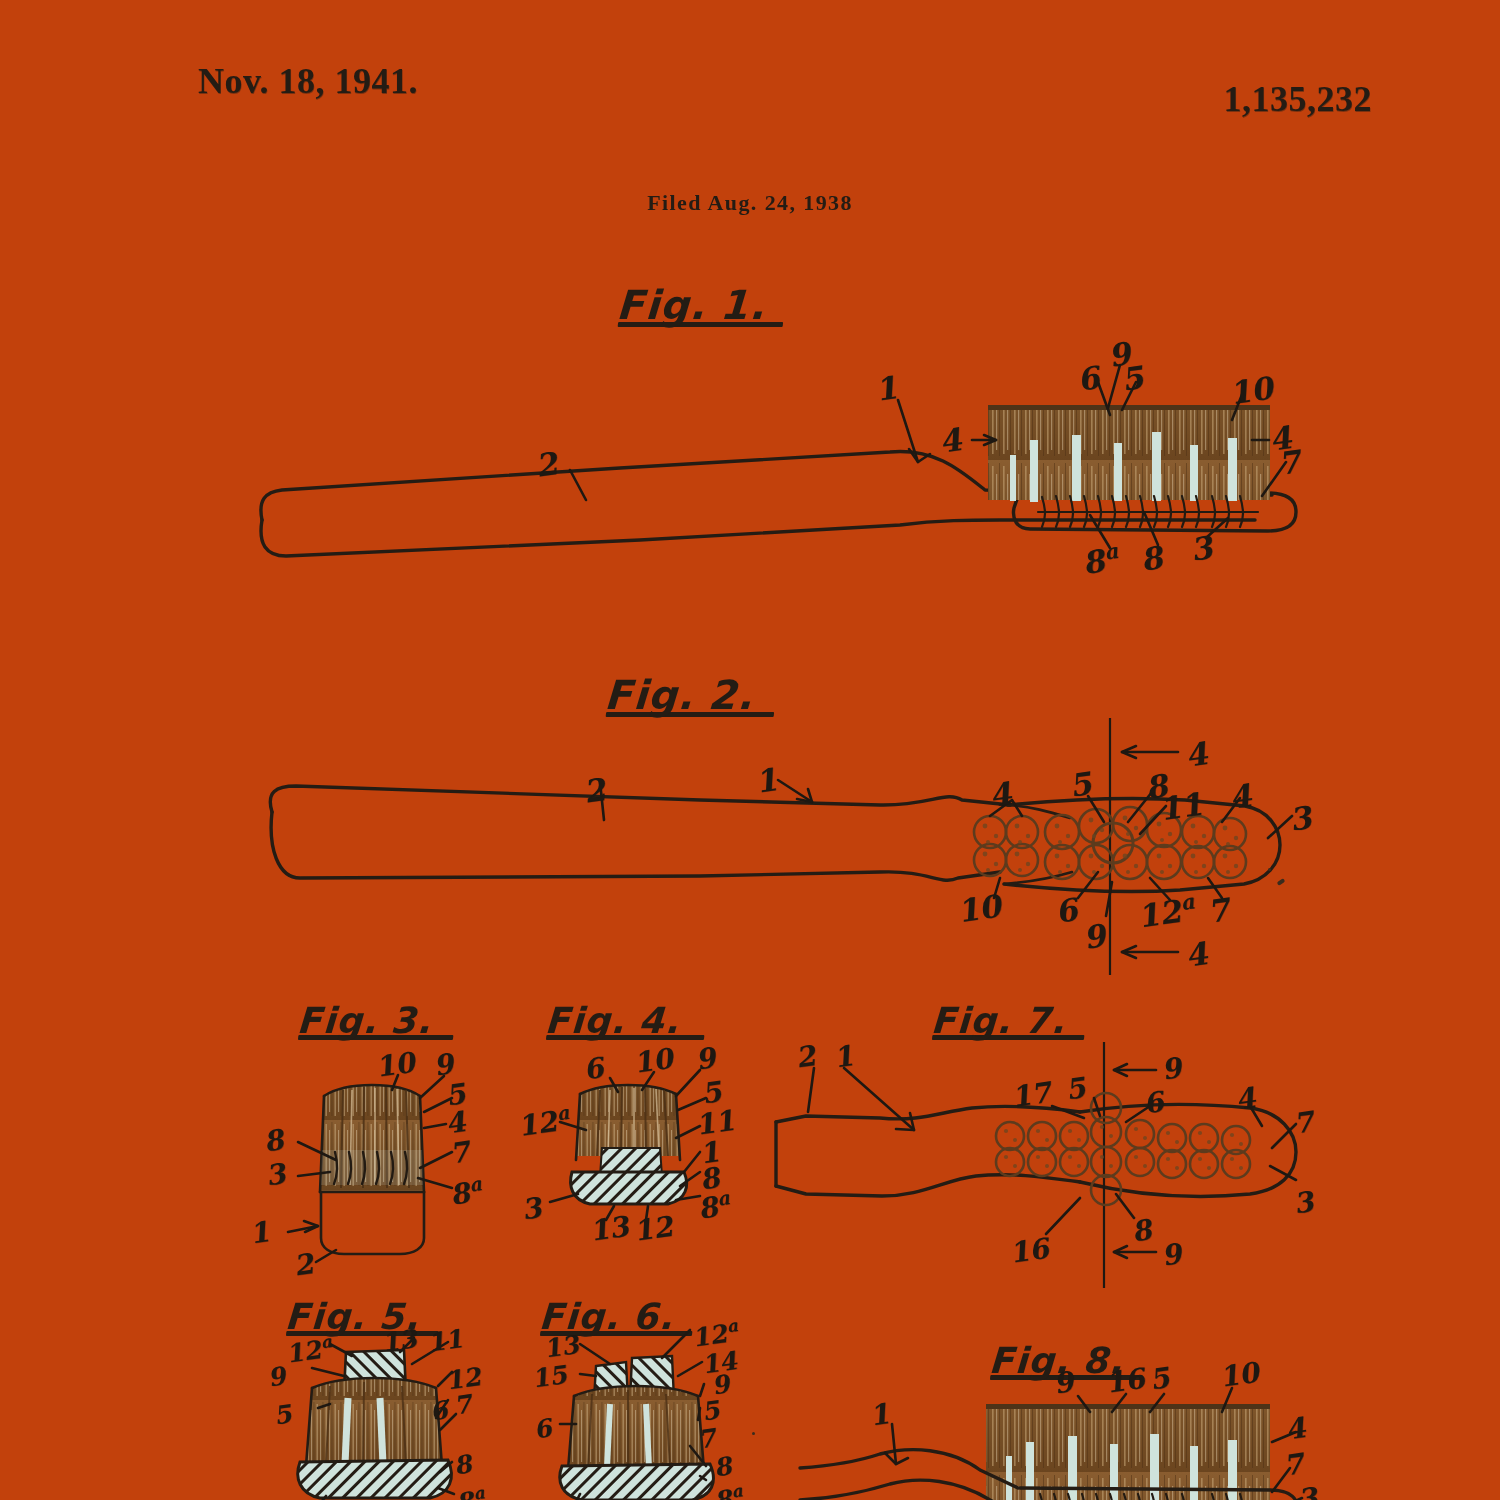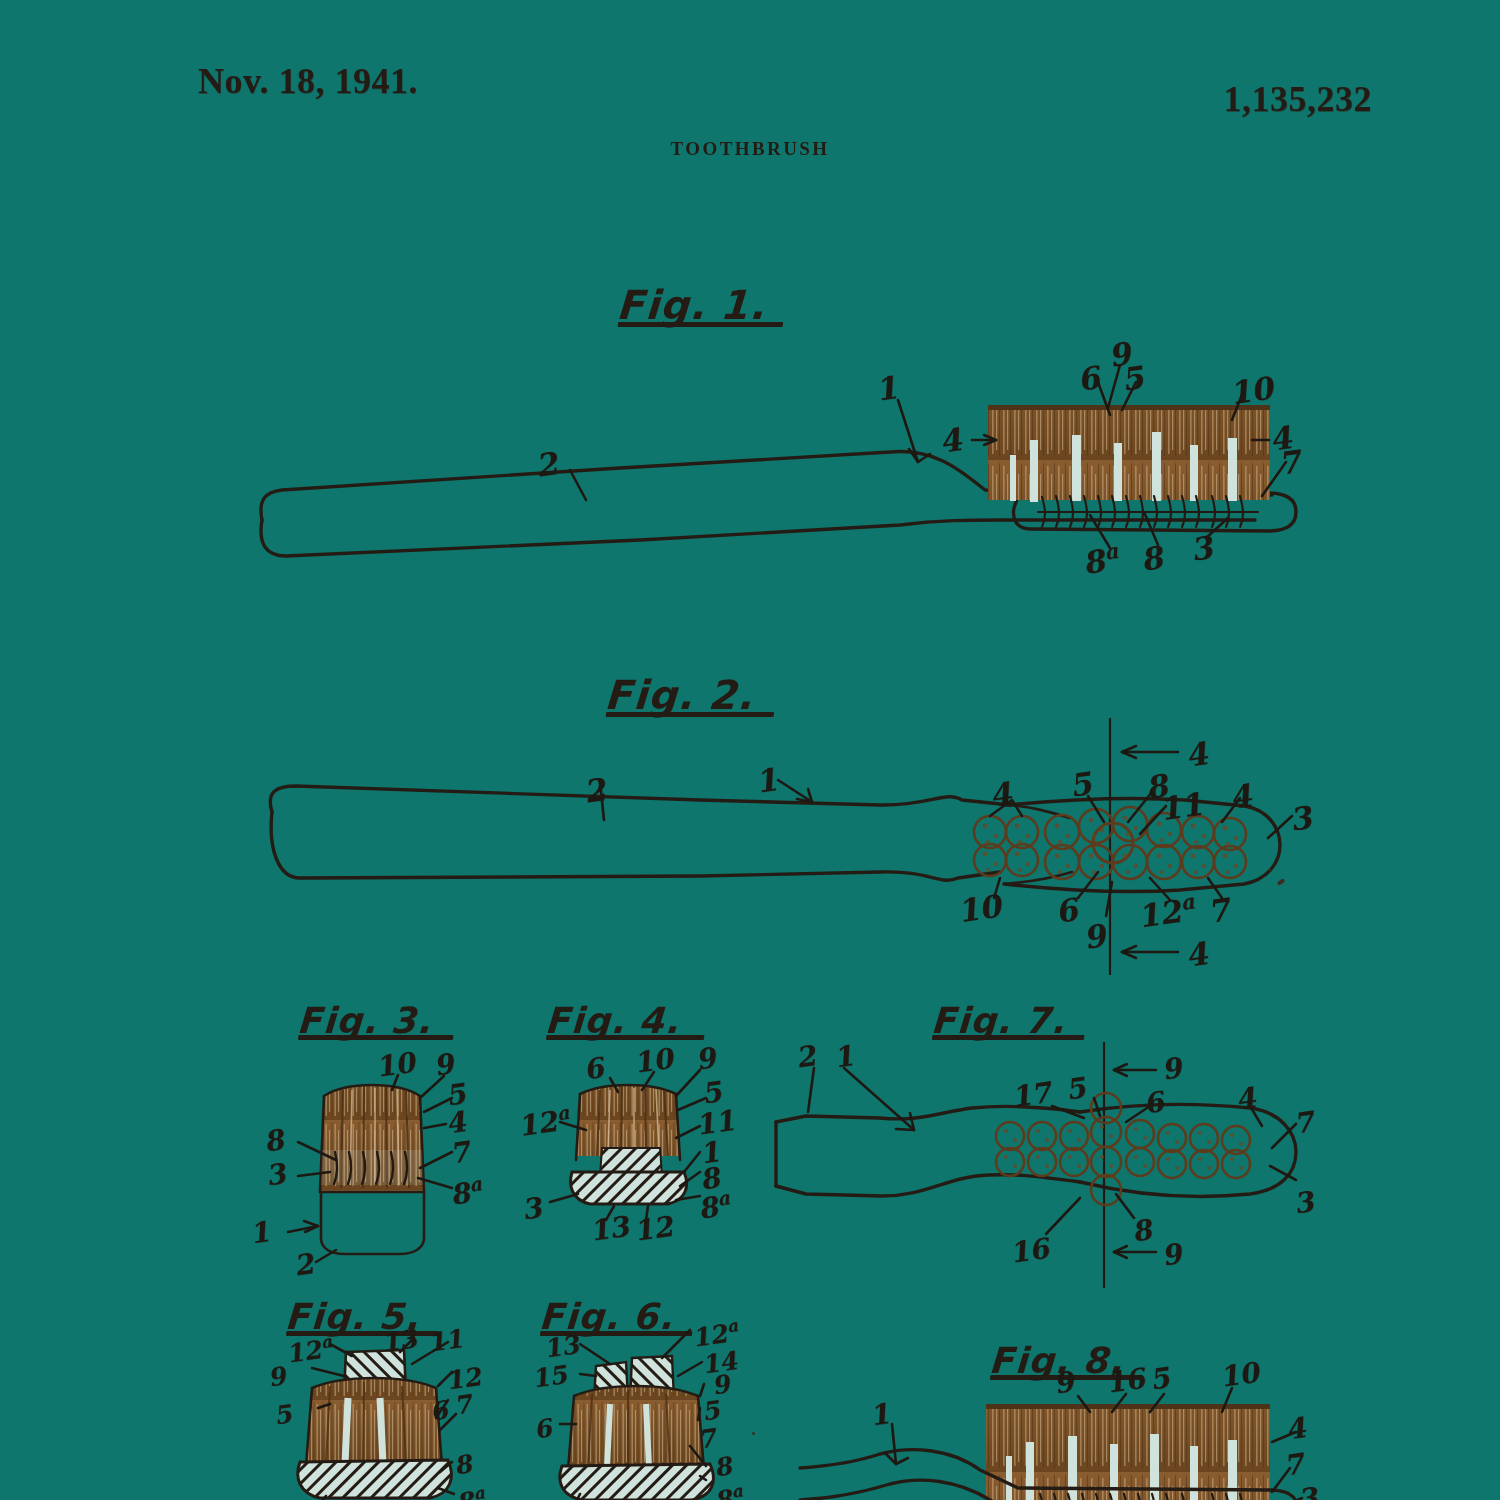--- a/index.html
+++ b/index.html
@@ -80,24 +80,24 @@
   .ln{fill:none;stroke:#221a12;stroke-linecap:round;stroke-linejoin:round;}
   .lead{fill:none;stroke:#1e1812;stroke-width:2.6;stroke-linecap:round;}
   .outline{fill:none;stroke:#241c14;stroke-width:3.4;stroke-linecap:round;stroke-linejoin:round;}
   .outline-thin{fill:none;stroke:#241c14;stroke-width:2.6;stroke-linecap:round;stroke-linejoin:round;}
   .centerln{fill:none;stroke:#1e1812;stroke-width:2.2;}
   .tuftcirc{fill:none;stroke:#5d3b1d;stroke-width:2.6;}
 </style>
 </head>
 <body style="background: rgb(207, 227, 220);">
 
-<div id="sheet" style="background: #0f766e;">
+<div id="sheet" style="background: #c2410c;">
 
   <div class="hdr" id="hdr-date">Nov. 18, 1941.</div>
-  <div class="hdr" id="hdr-title">TOOTHBRUSH</div>
+  <div class="hdr" id="hdr-filed">Filed Aug. 24, 1938</div>
   <div class="hdr" id="hdr-number">1,135,232</div>
 
   <div class="figcap" style="left:620px;top:282px;font-size:40px;">
     <span>Fig. 1.</span><span class="u" style="width:165px;"></span>
   </div>
 
   <svg id="svg-fig1" style="left:0;top:0;" width="1500" height="620">
 
     <path class="outline" d="M262,520 C258,500 265,492 282,490 L620,468 L890,452 C935,448 960,470 985,490 L1272,495"></path>
     <path class="outline" d="M262,520 C258,544 266,556 286,556 L640,540 L900,525 C940,520 970,520 1000,520 L1255,520"></path>

